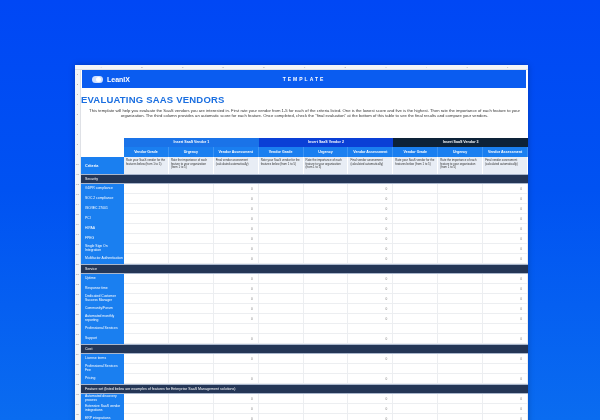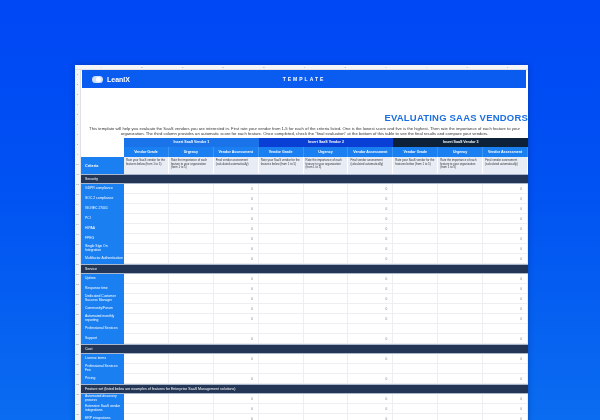--- a/index.html
+++ b/index.html
@@ -39,22 +39,22 @@
   .logo-mark::after {
     content: ""; position: absolute; left: 4px; top: 1px; width: 5px; height: 5px;
     border-radius: 50%; background: #ffffff;
   }
   .logo-text { color: #ffffff; font-size: 7px; font-weight: bold; }
   .template-label {
     position: absolute; left: 0; right: 0; text-align: center;
     color: #ffffff; font-size: 5px; letter-spacing: 2px; font-weight: bold;
   }
   .title {
-    text-align: right; color: #1b6fe0; font-weight: bold; font-size: 9.5px;
-    margin-top: 24px; letter-spacing: 0.2px;
+    text-align: left; color: #1b6fe0; font-weight: bold; font-size: 9.5px;
+    margin-top: 6px; letter-spacing: 0.2px;
   }
   .intro {
     text-align: center; color: #333; font-size: 4.2px; line-height: 5.2px;
     padding: 3px 4px 0 4px; height: 22px;
   }
   .grid { position: absolute; left: 0; top: 68px; width: 447px; }
   .vendor-row { display: flex; height: 9px; margin-left: 43px; }
   .vendor-row div {
     flex: 1; color: #fff; font-size: 3.6px; font-weight: bold;
     text-align: center; line-height: 9px;

